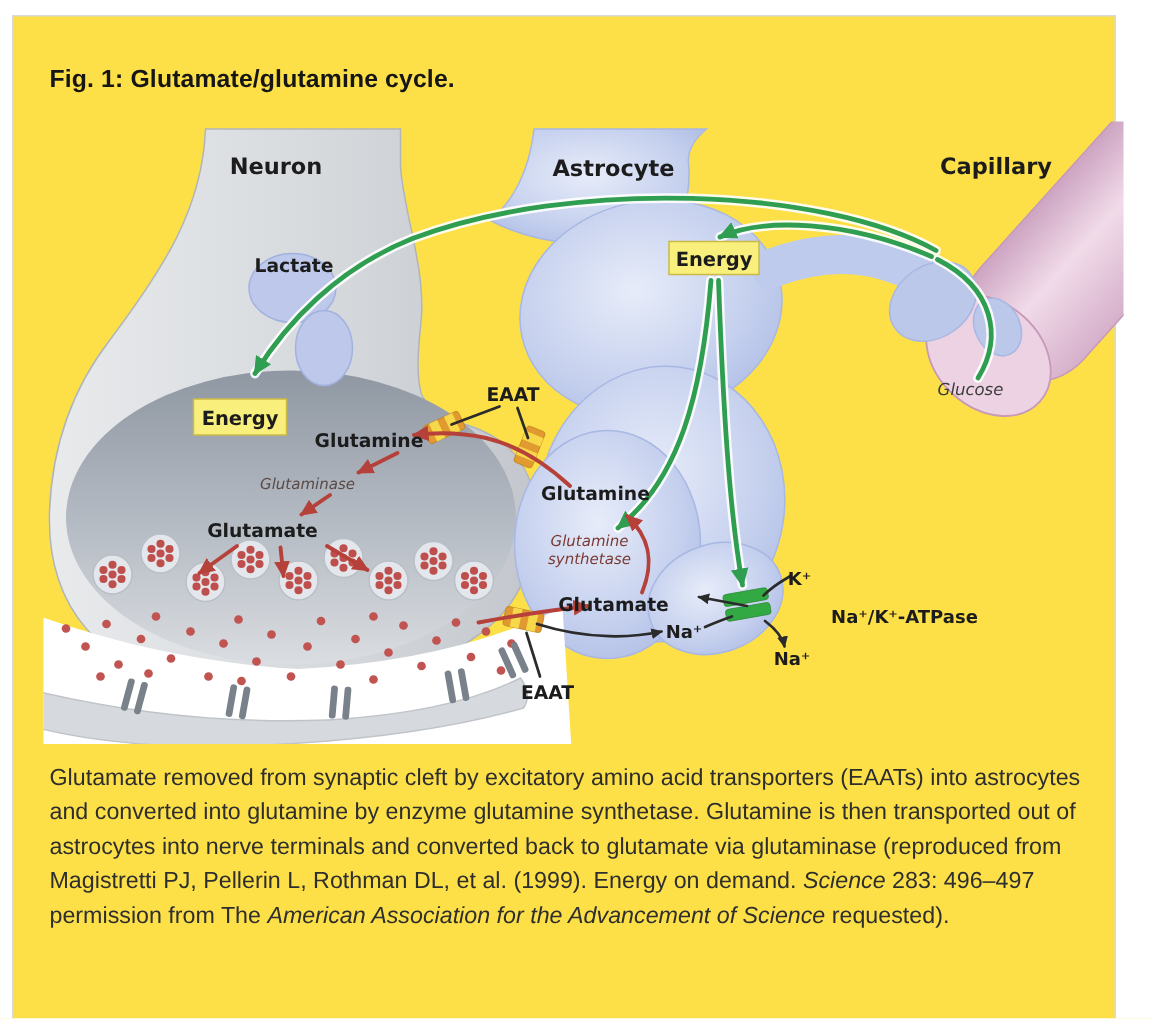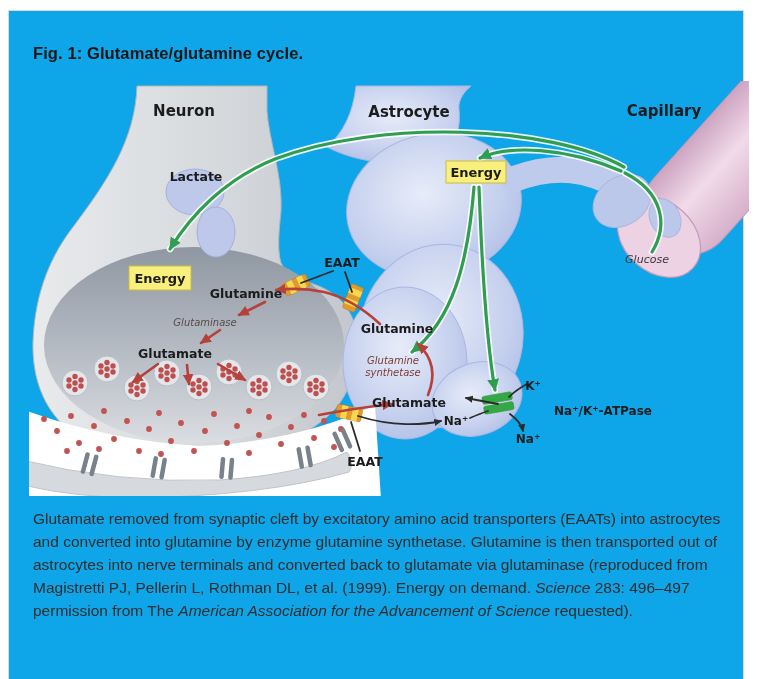--- a/index.html
+++ b/index.html
@@ -1,20 +1,20 @@
 <!DOCTYPE html>
 <html><head>
 <meta charset="utf-8">
 <style>
   * { margin:0; padding:0; box-sizing:border-box; }
   html,body { background:#ffffff; }
   .page { position:relative; width:768px; height:679px; background:#ffffff; overflow:hidden;
           font-family:"Liberation Sans", sans-serif; }
   .card { position:absolute; left:8px; top:10px; width:736px; height:669px;
-          background:#0ea5e9; border-left:1px solid #d9d9d9; border-top:1px solid #d9d9d9;
+          background:#fde047; border-left:1px solid #d9d9d9; border-top:1px solid #d9d9d9;
           border-right:1px solid #d9d9d9; }
   .fig-title { position:absolute; left:24px; top:33px; font-size:16.5px; font-weight:bold;
                color:#161616; letter-spacing:0.1px; }
   .diagram { position:absolute; left:20px; top:70px; width:720px; height:415px; }
   .caption { position:absolute; left:24px; top:496px; width:706px; font-size:15.5px;
              line-height:23px; color:#2e2e2e; }
   .caption .it { font-style:italic; }
   svg text { font-family:"DejaVu Sans", sans-serif; fill:#1c1c1c; }
   .lblBig { font-size:15px; font-weight:bold; }
   .lbl    { font-size:12.5px; font-weight:bold; }

